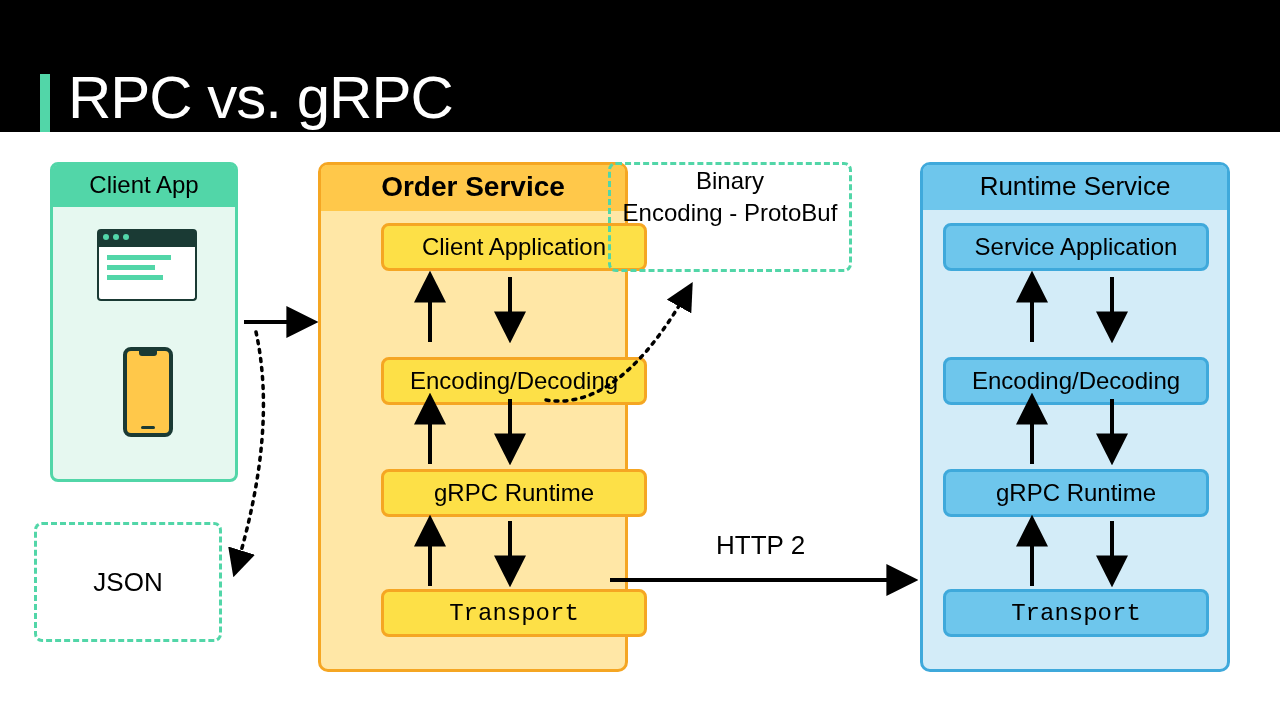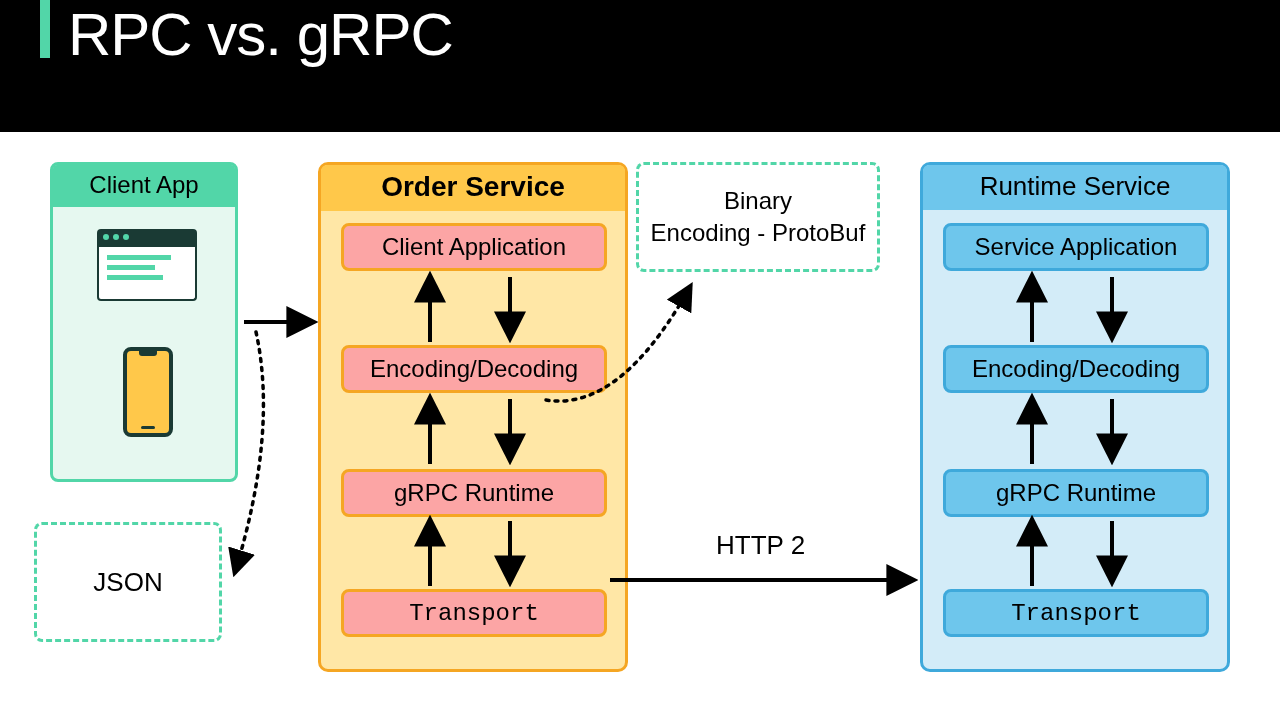--- a/index.html
+++ b/index.html
@@ -8,21 +8,21 @@
     height: 720px;
     font-family: -apple-system, BlinkMacSystemFont, "Segoe UI", Helvetica, Arial, sans-serif;
     background: #fff;
     position: relative;
     overflow: hidden;
   }
   .header {
     background: #000;
     height: 132px;
     display: flex;
-    align-items: flex-start;
+    align-items: flex-end;
     padding-left: 40px;
   }
   .header-bar {
     width: 10px;
     height: 58px;
     background: #52d6a8;
     margin-right: 18px;
   }
   .header-title {
     color: #fff;
@@ -127,34 +127,34 @@
     left: 20px;
     width: 266px;
     height: 48px;
     border: 3px solid;
     border-radius: 8px;
     display:flex; align-items:center; justify-content:center;
     font-size: 24px;
     font-weight:400;
     color:#000;
   }
-  .order-layer { border-color:#f5a623; background:#fca5a5; }
+  .order-layer { border-color:#f5a623; background:#fde047;margin-left:40px; }
   .pay-layer { border-color:#3fa9db; background:#6ec6ec; }
   .l1 { top: 58px; }
-  .l2 { top: 180px; text-align: center; }
+  .l2 { top: 192px; text-align: center; }
   .l3 { top: 304px; }
   .l4 { top: 424px; font-family: Liberation Mono, monospace; }
   
   .proto-box {
     position:absolute;
-    left: 636px; top: 30px;
+    left: 608px; top: 30px;
     width: 244px; height: 110px;
     border: 3px dashed #52d6a8;
     border-radius: 8px;
-    display:flex; align-items:center; justify-content:center;
+    display:flex; align-items:flex-start; justify-content:center;
     text-align:center;
     font-size:24px;
     line-height:1.35;
     color:#000;
   }
   
   .http2-label {
     position:absolute;
     left: 680px; top: 398px;
     font-size: 26px;

